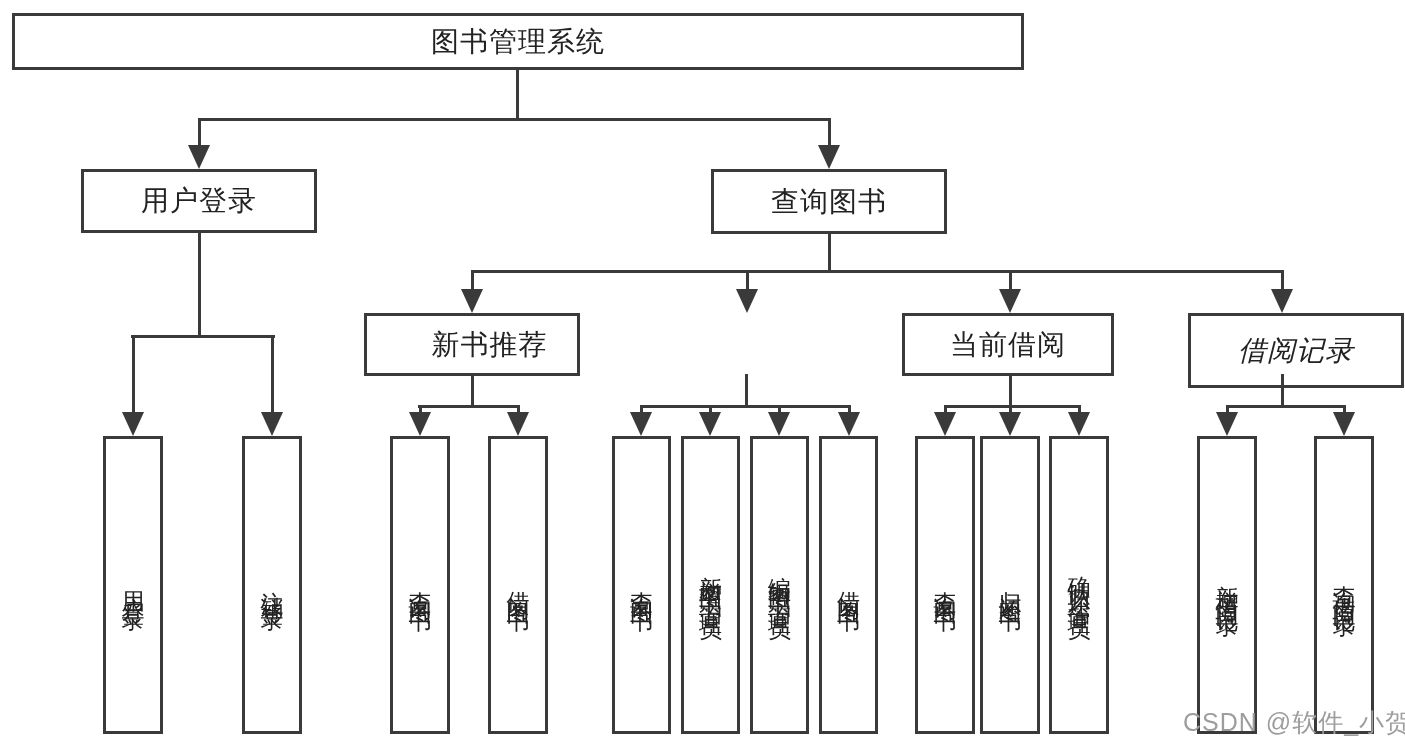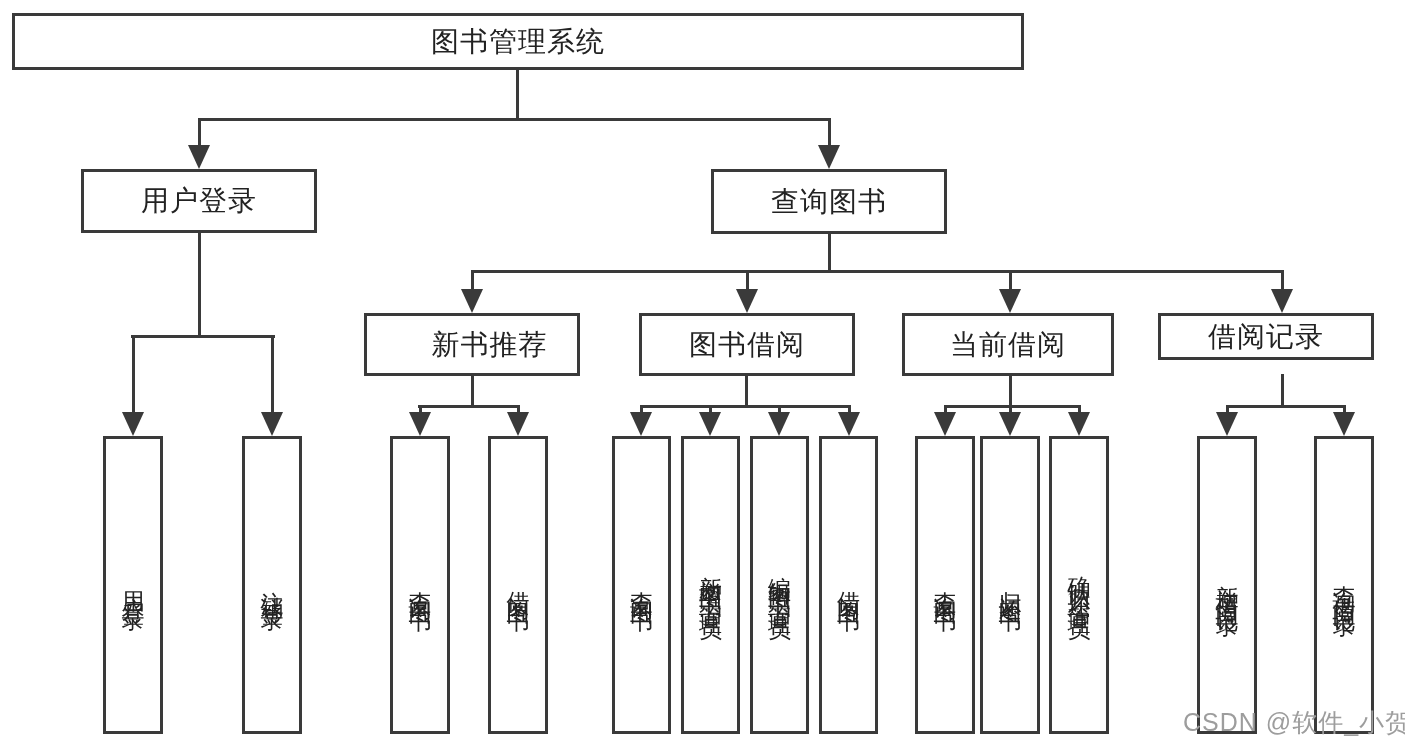--- a/index.html
+++ b/index.html
@@ -64,23 +64,22 @@
   <div class="ln v" style="left:471px;top:270px;height:22px;"></div>
   <div class="tri" style="left:461px;top:289px;"></div>
   <div class="ln v" style="left:746px;top:270px;height:22px;"></div>
   <div class="tri" style="left:736px;top:289px;"></div>
   <div class="ln v" style="left:1009px;top:270px;height:22px;"></div>
   <div class="tri" style="left:999px;top:289px;"></div>
   <div class="ln v" style="left:1281px;top:270px;height:22px;"></div>
   <div class="tri" style="left:1271px;top:289px;"></div>
 
   <div class="node" style="left:364px;top:313px;width:216px;height:63px;padding-left:35px;">新书推荐</div>
-  <div class="node" style="left:639px;top:313px;width:216px;height:63px;">图书借阅</div>
   <div class="node" style="left:902px;top:313px;width:212px;height:63px;">当前借阅</div>
-  <div class="node" style="left:1158px;top:313px;width:216px;height:47px;">借阅记录</div>
+  <div class="node" style="left:1188px;top:313px;width:216px;height:75px;font-style:italic;">借阅记录</div>
 
   <div class="ln v" style="left:471px;top:374px;height:33px;"></div>
   <div class="ln h" style="left:418px;top:405px;width:102px;"></div>
   <div class="ln v" style="left:419px;top:405px;height:10px;"></div>
   <div class="tri" style="left:409px;top:412px;"></div>
   <div class="ln v" style="left:517px;top:405px;height:10px;"></div>
   <div class="tri" style="left:507px;top:412px;"></div>
 
   <div class="ln v" style="left:745px;top:374px;height:33px;"></div>
   <div class="ln h" style="left:640px;top:405px;width:211px;"></div>

